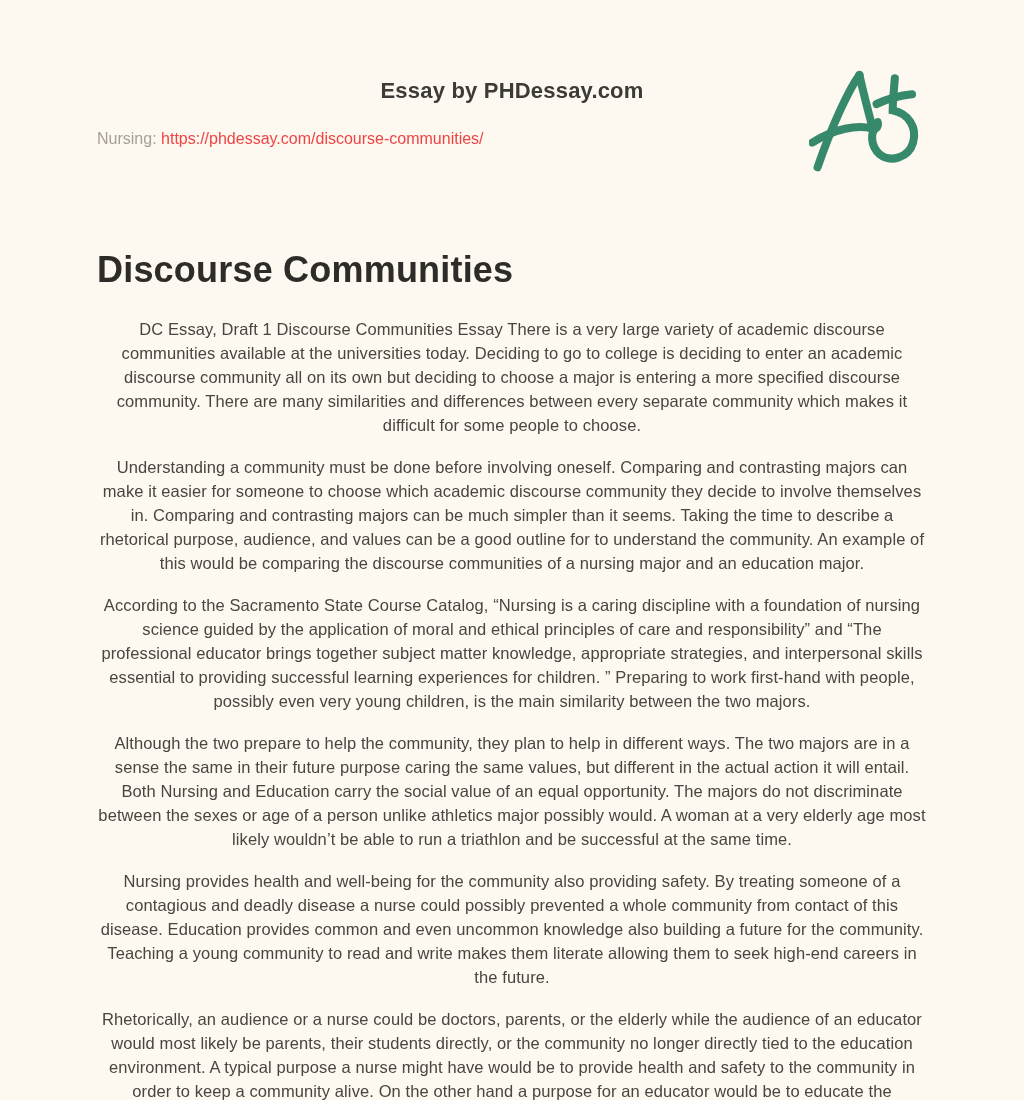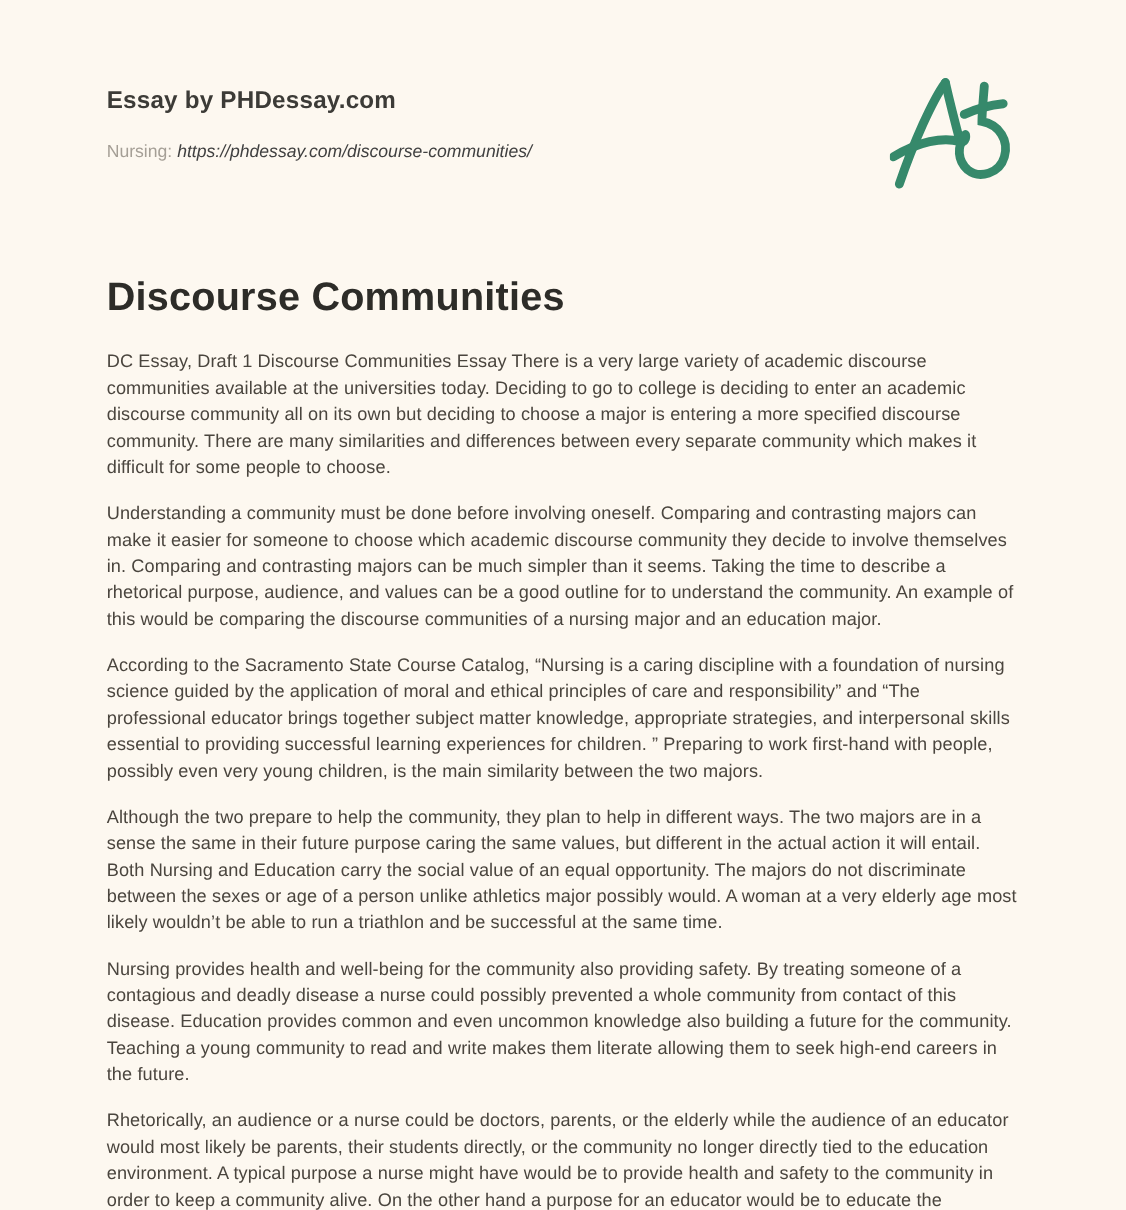--- a/index.html
+++ b/index.html
@@ -24,30 +24,30 @@
   .doc-header {
     position: relative;
     padding-top: 78px;
   }
   .doc-header-title {
     font-size: 22px;
     font-weight: 700;
     color: #3c3b37;
     letter-spacing: 0.2px;
     margin: 0;
+    text-align: center;
   }
   .source-line {
     margin-top: 26px;
     font-size: 16px;
     color: #a59f96;
   }
   .source-line a {
-    color: #404040;
+    color: #ef4444;
     text-decoration: none;
-    font-style: italic;
   }
   .logo {
     position: absolute;
     top: 60px;
     right: 0px;
     width: 118px;
     height: 118px;
   }
   .logo svg {
     width: 100%;
@@ -64,20 +64,21 @@
   }
   .essay-body {
     margin-top: 26px;
   }
   .essay-body p {
     margin: 0 0 18px 0;
     font-size: 16.5px;
     line-height: 24px;
     color: #4a453e;
     letter-spacing: 0.1px;
+    text-align: center;
   }
 </style>
 </head>
 <body>
 
 <div class="page">
 
   <header class="doc-header">
     <h2 class="doc-header-title">Essay by PHDessay.com</h2>
     <div class="source-line">

